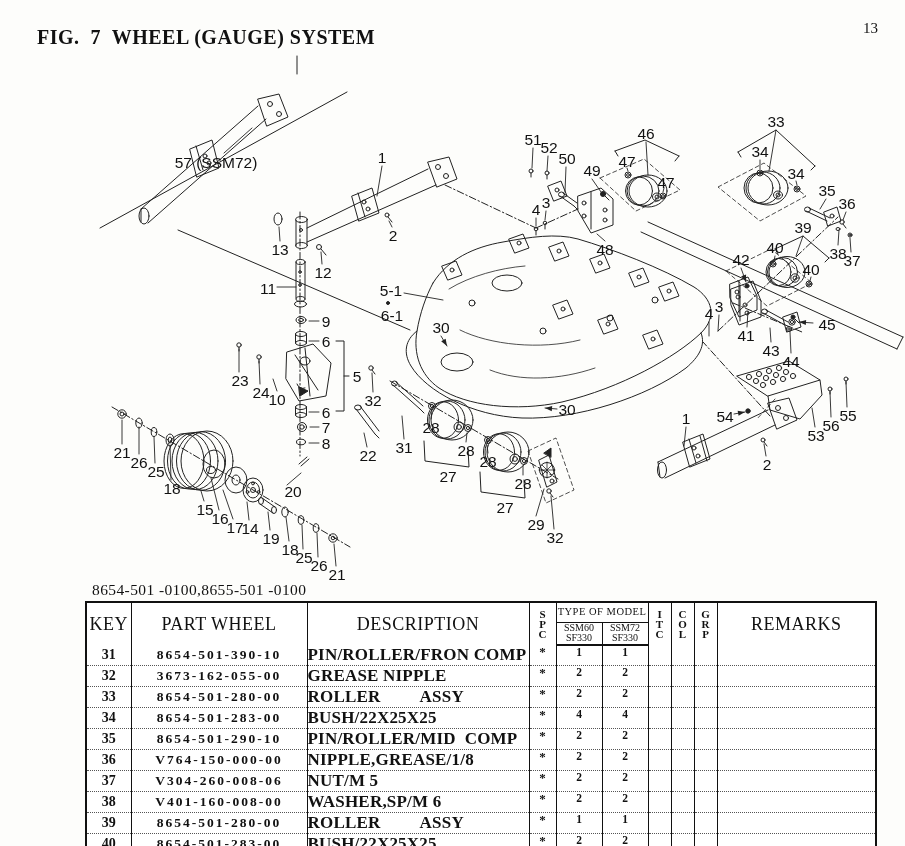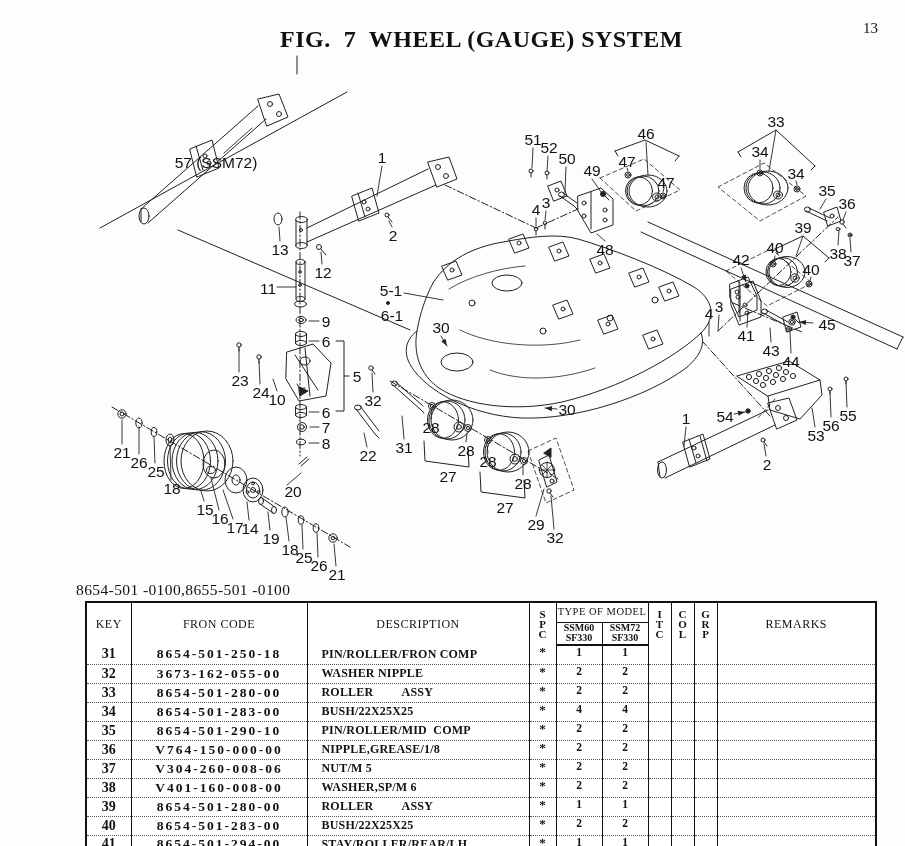--- a/index.html
+++ b/index.html
@@ -1,36 +1,36 @@
 <!DOCTYPE html>
 <html><head>
 <meta charset="utf-8">
 <style>
   html,body{margin:0;padding:0}
   body{width:905px;height:846px;overflow:hidden;position:relative;background:#fdfdfb;
        font-family:"Liberation Serif",serif;color:#111}
-  .page-title{position:absolute;top:26px;left:0;width:100%;box-sizing:border-box;padding-left:58px;
-       text-align:center;font-size:24px;font-weight:bold;letter-spacing:.5px;white-space:pre}
+  .page-title{position:absolute;top:26px;left:0;width:100%;box-sizing:border-box;padding-left:37px;
+       font-size:20px;font-weight:bold;letter-spacing:.5px;white-space:pre}
   .page-num{position:absolute;top:20px;right:27px;font-size:15px}
   svg.diagram{position:absolute;top:0;left:0}
-  .model-codes{position:absolute;top:581px;left:76px;font-size:15.5px;letter-spacing:.4px;font-weight:500}
+  .model-codes{position:absolute;top:581px;left:92px;font-size:15.5px;letter-spacing:.4px;font-weight:500}
   table.parts{position:absolute;top:601px;left:85px;width:790px;table-layout:fixed;
        border-collapse:collapse;border:2px solid #111;background:#fff}
   th,td{border-left:1px solid #111;border-right:1px solid #111;padding:0;overflow:hidden;color:#111}
   thead th{font-weight:normal}
-  th.h-main{font-size:12px;letter-spacing:.5px}
+  th.h-main{font-size:18px;letter-spacing:.5px}
   th.h-vert{font-size:11px;line-height:10px;font-weight:bold}
   th.h-model{font-size:10.5px;line-height:12px;border-bottom:1px solid #111;letter-spacing:.5px}
-  th.h-sub{font-size:10px;line-height:10px;font-weight:bold}
+  th.h-sub{font-size:10px;line-height:10px;font-weight:normal}
   thead tr.subrow th{border-bottom:2px solid #111}
   tbody tr{height:19px}
   tbody td{border-bottom:1px dotted #555;font-weight:bold;vertical-align:middle}
   td.c-key{text-align:center;font-size:14px}
   td.c-code{text-align:center;font-size:13.5px;letter-spacing:2px;white-space:nowrap}
-  td.c-desc{font-size:12px;white-space:pre;padding-left:14px;letter-spacing:.2px}
+  td.c-desc{font-size:17px;white-space:pre;padding-left:0;letter-spacing:.2px}
   td.c-spc{text-align:center;font-size:13px;vertical-align:top;line-height:14px}
   td.c-qty{text-align:center;font-size:11.5px;vertical-align:top;line-height:12px}
   td.c-blank{border-bottom:1px dotted #555}
 </style>
 </head>
 <body>
 
 <div class="page-num">13</div>
 <div class="page-title">FIG.  7  WHEEL (GAUGE) SYSTEM</div>
 
@@ -501,51 +501,51 @@
     <col style="width:46px">
       <col style="width:46px">
       <col style="width:23px">
       <col style="width:23px">
     <col style="width:23px">
       <col style="width:159px">
   </colgroup>
   <thead>
       <tr style="height: 20px;">
         <th class="h-main" rowspan="2">KEY</th>
-        <th class="h-main" rowspan="2">FRON CODE</th>
+        <th class="h-main" rowspan="2">PART WHEEL</th>
         <th class="h-main" rowspan="2">DESCRIPTION</th>
         <th class="h-vert" rowspan="2">S<br>P<br>C</th>
         <th class="h-model" colspan="2">TYPE OF MODEL</th>
         <th class="h-vert" rowspan="2">I<br>T<br>C</th>
         <th class="h-vert" rowspan="2">C<br>O<br>L</th>
         <th class="h-vert" rowspan="2">G<br>R<br>P</th>
         <th class="h-main" rowspan="2">REMARKS</th>
       </tr>
       <tr class="subrow" style="height: 23px;">
         <th class="h-sub">SSM60<br>SF330</th>
         <th class="h-sub">SSM72<br>SF330</th>
       </tr>
     </thead>
   <tbody>
       <tr>
         <td class="c-key">31</td>
-        <td class="c-code">8654-501-250-18</td>
+        <td class="c-code">8654-501-390-10</td>
         <td class="c-desc">PIN/ROLLER/FRON COMP</td>
         <td class="c-spc">*</td>
         <td class="c-qty">1</td>
         <td class="c-qty">1</td>
         <td class="c-blank"></td>
         <td class="c-blank"></td>
         <td class="c-blank"></td>
         <td class="c-blank"></td>
       </tr>
       <tr>
         <td class="c-key">32</td>
         <td class="c-code">3673-162-055-00</td>
-        <td class="c-desc">WASHER NIPPLE</td>
+        <td class="c-desc">GREASE NIPPLE</td>
         <td class="c-spc">*</td>
         <td class="c-qty">2</td>
         <td class="c-qty">2</td>
         <td class="c-blank"></td>
         <td class="c-blank"></td>
         <td class="c-blank"></td>
         <td class="c-blank"></td>
       </tr>
       <tr>
         <td class="c-key">33</td>

